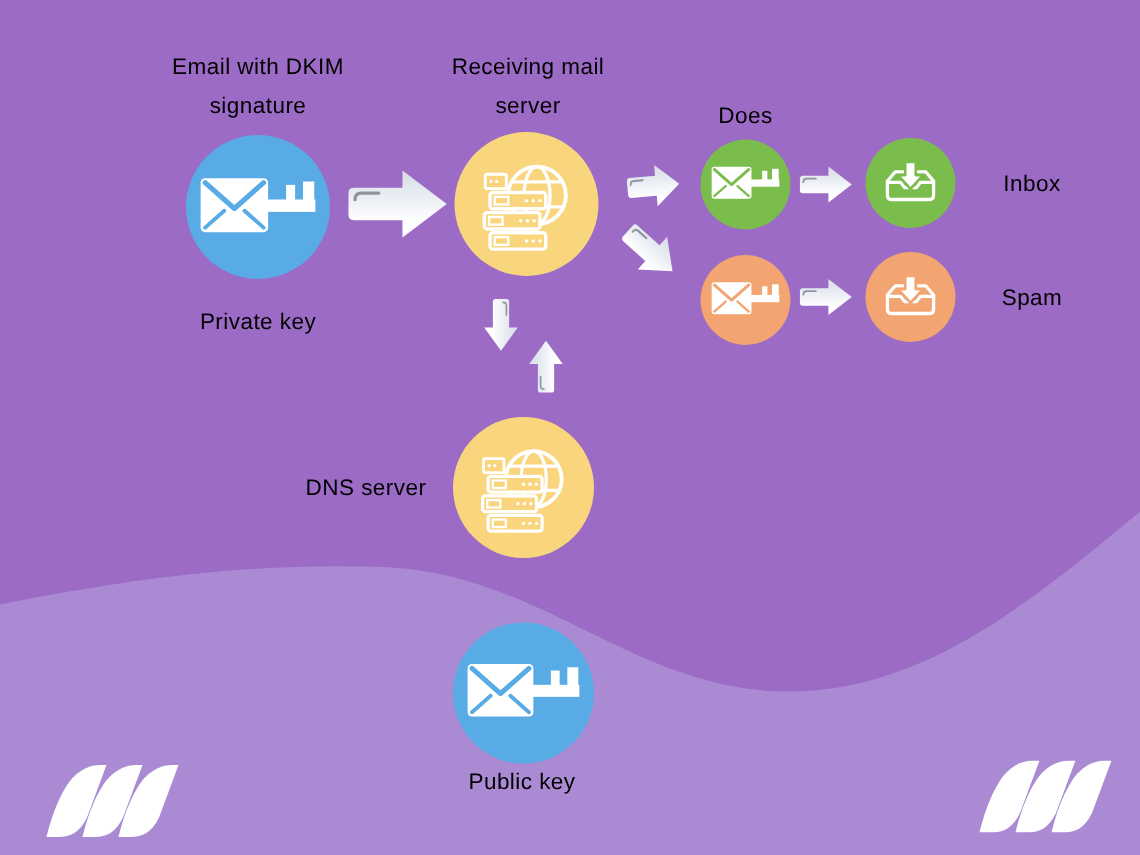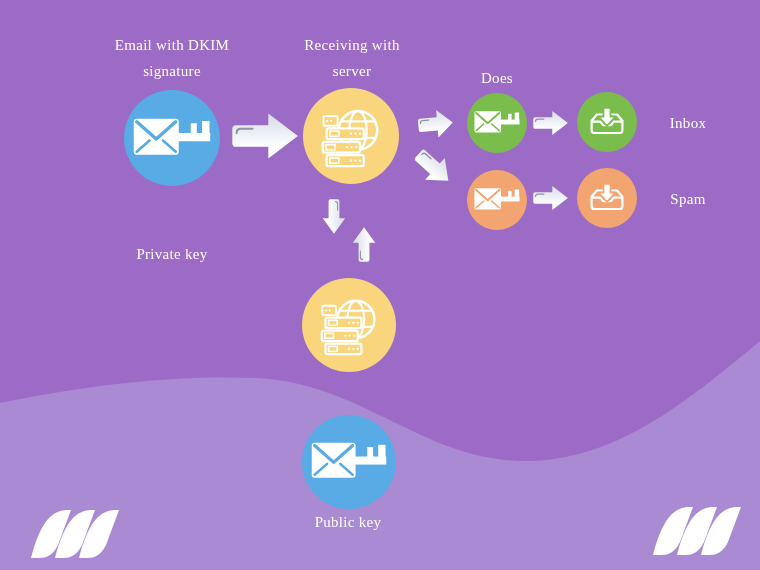--- a/index.html
+++ b/index.html
@@ -16,23 +16,23 @@
     display:flex;align-items:center;justify-content:center;
   }
   .big{width:96px;height:96px;}
   .mid{width:94px;height:94px;}
   .small{width:60px;height:60px;}
   .c-blue{background:#58ABE4;color:#58ABE4;}
   .c-yellow{background:#F9D67E;color:#F9D67E;}
   .c-green{background:#7BBD4D;color:#7BBD4D;}
   .c-orange{background:#F3A571;color:#F3A571;}
   .label{
-    position:absolute;color:#ffffff;
+    position:absolute;color:#000000;
     font-size:15px;letter-spacing:.3px;
-    text-align:center;line-height:26px;font-family:Liberation Serif, serif;
+    text-align:center;line-height:26px;
   }
   .arrow{position:absolute;}
   .arrow svg{display:block;width:100%;height:100%;}
   .logo{position:absolute;}
 </style>
 </head>
 <body>
 
 <div class="stage">
 
@@ -91,25 +91,26 @@
         <path d="M42,18 H58 V38 H69 L50,59 L31,38 H42 Z" fill="#FFFFFF" stroke="currentColor" stroke-width="4" stroke-linejoin="round"></path>
       </g>
     </defs>
   </svg>
 
   <svg class="wave" viewBox="0 0 760 570">
     <path d="M0,403 C90,385 170,375 255,378 C360,382 420,458 520,461 C610,463 680,408 760,341 L760,570 L0,570 Z" fill="#AA8BD3"></path>
   </svg>
 
   <div class="label" style="left:92px;top:32px;width:160px;">Email with DKIM signature</div>
-  <div class="label" style="left:287px;top:32px;width:130px;">Receiving with server</div>
-  <div class="label" style="left:92px;top:202px;width:160px;margin-top:39px;">Private key</div>
+  <div class="label" style="left:287px;top:32px;width:130px;">Receiving mail server</div>
+  <div class="label" style="left:92px;top:202px;width:160px;">Private key</div>
   <div class="label" style="left:447px;top:68px;width:100px;line-height:20px;">Does</div>
   <div class="label" style="left:648px;top:113px;width:80px;text-align:center;line-height:20px;">Inbox</div>
   <div class="label" style="left:648px;top:189px;width:80px;text-align:center;line-height:20px;">Spam</div>
+  <div class="label" style="left:179px;top:316px;width:130px;line-height:20px;">DNS server</div>
   <div class="label" style="left:288px;top:512px;width:120px;line-height:20px;">Public key</div>
 
   <div class="circle c-blue big" style="left:124px;top:90px;">
     <svg width="78" viewBox="0 0 104 62">
         <use href="#envkey"></use>
       </svg>
   </div>
 
   <div class="circle c-yellow big" style="left:303px;top:88px;">
     <svg width="64" height="64" viewBox="0 0 100 100">

